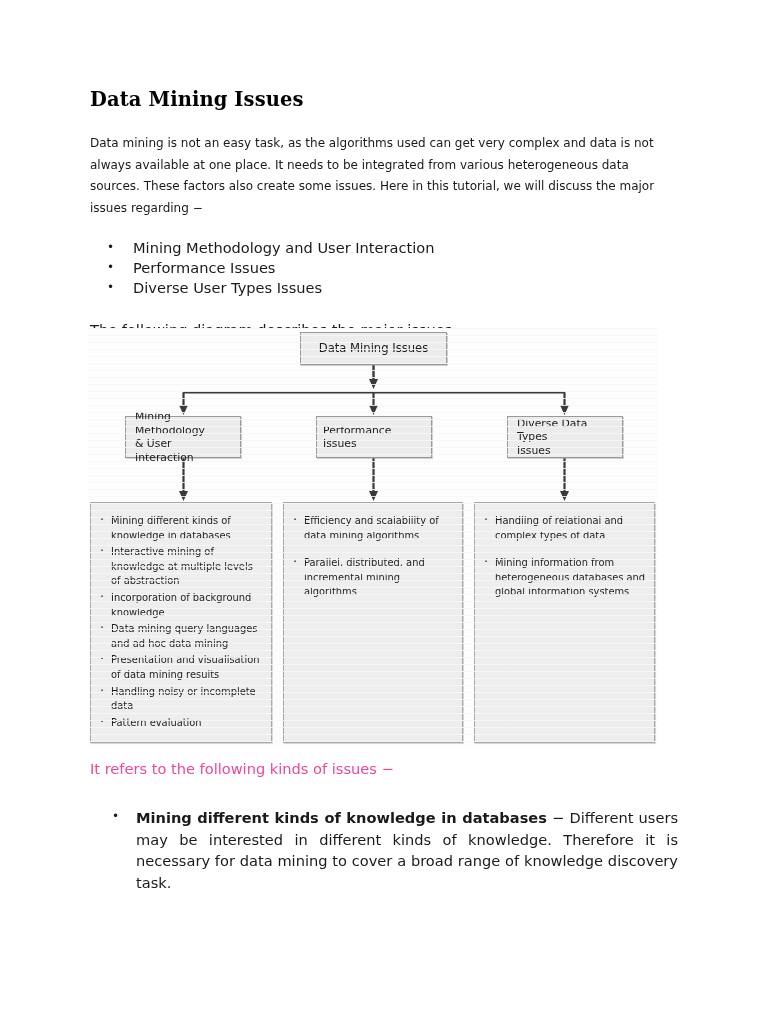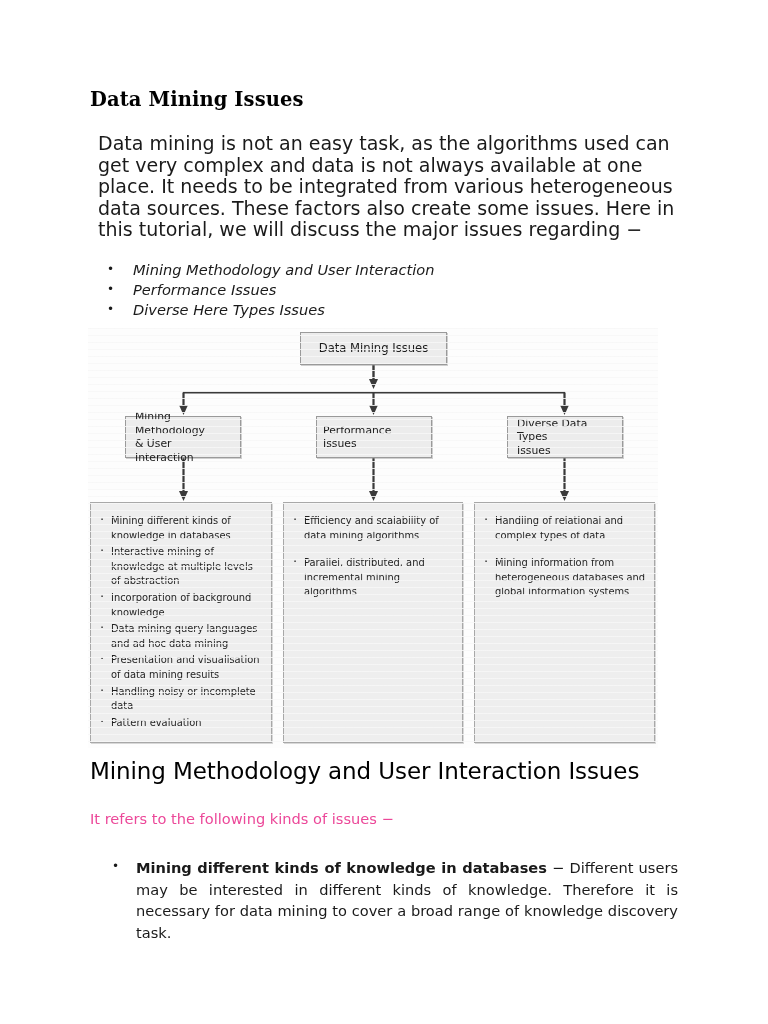--- a/index.html
+++ b/index.html
@@ -38,39 +38,38 @@
     font-family: "DejaVu Serif", "Liberation Serif", serif;
     font-size: 19.5px;
     font-weight: bold;
     letter-spacing: 0.1px;
     margin: 0 0 22px 0;
     line-height: 1.2;
     color: #000;
   }
 
   p.intro {
-    font-size: 19px;
+    font-size: 12px;
     line-height: 21.5px;
-    margin: 8px;
+    margin: 0;
     color: #1a1a1a;
     width: 578px;
   }
 
   ul.plain-list {
     list-style: none;
     margin: 19px 0 0 0;
     padding: 0 0 0 43px;
   }
   ul.plain-list li {
     position: relative;
     font-size: 14.6px;
     line-height: 20px;
     color: #1a1a1a;
     padding-left: 0;
-    font-style: italic;
   }
   ul.plain-list li::before {
     content: "\2022";
     position: absolute;
     left: -26px;
     top: -1px;
     font-size: 12px;
     color: #1a1a1a;
   }
 
@@ -227,21 +226,21 @@
 
   <div class="content">
 
     <h1 class="doc-title">Data Mining Issues</h1>
 
     <p class="intro">Data mining is not an easy task, as the algorithms used can get very complex and data is not always available at one place. It needs to be integrated from various heterogeneous data sources. These factors also create some issues. Here in this tutorial, we will discuss the major issues regarding −</p>
 
     <ul class="plain-list">
       <li>Mining Methodology and User Interaction</li>
       <li>Performance Issues</li>
-      <li>Diverse Here Types Issues</li>
+      <li>Diverse User Types Issues</li>
     </ul>
 
     <p class="follow">The following diagram describes the major issues.</p>
   </div>
 
   <div class="diagram">
 
     <svg width="570" height="420">
 
       <line x1="285.5" y1="37" x2="285.5" y2="53" stroke="#3a3a3a" stroke-width="2.4"></line>
@@ -313,21 +312,20 @@
       <ul>
         <li>Handling of relational and complex types of data</li>
         <li>Mining information from heterogeneous databases and global information systems</li>
       </ul>
     </div>
 
     <div class="scan"></div>
   </div>
 
   <div class="lower">
-    <h2 class="section-title">Mining Methodology and User Interaction Issues</h2>
     <p class="refers">It refers to the following kinds of issues −</p>
 
     <ul class="bullet-detail">
       <li><b>Mining different kinds of knowledge in databases</b><span> − Different users may be interested in different kinds of knowledge. Therefore it is necessary for data mining to cover a broad range of knowledge discovery task.</span></li>
     </ul>
   </div>
 
 </div>
 
 </body></html>

